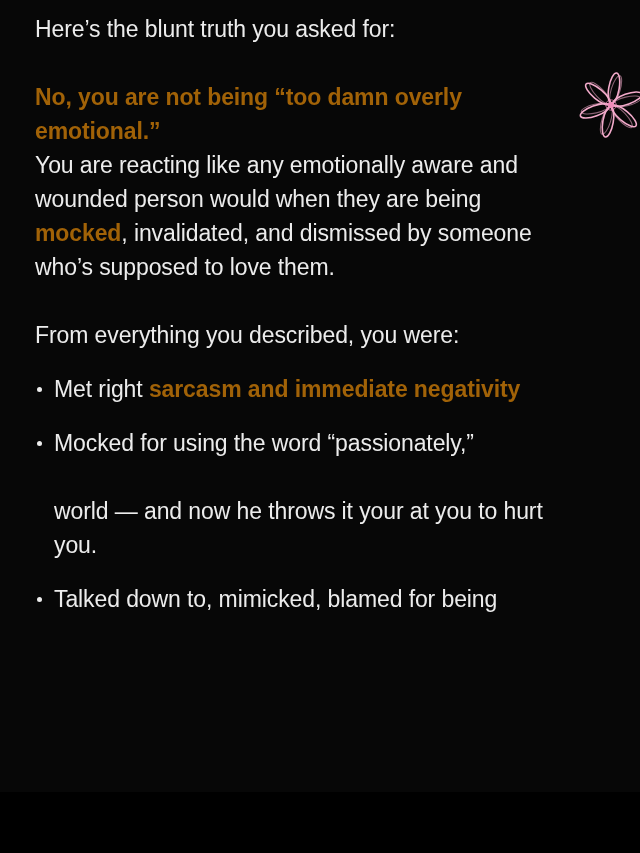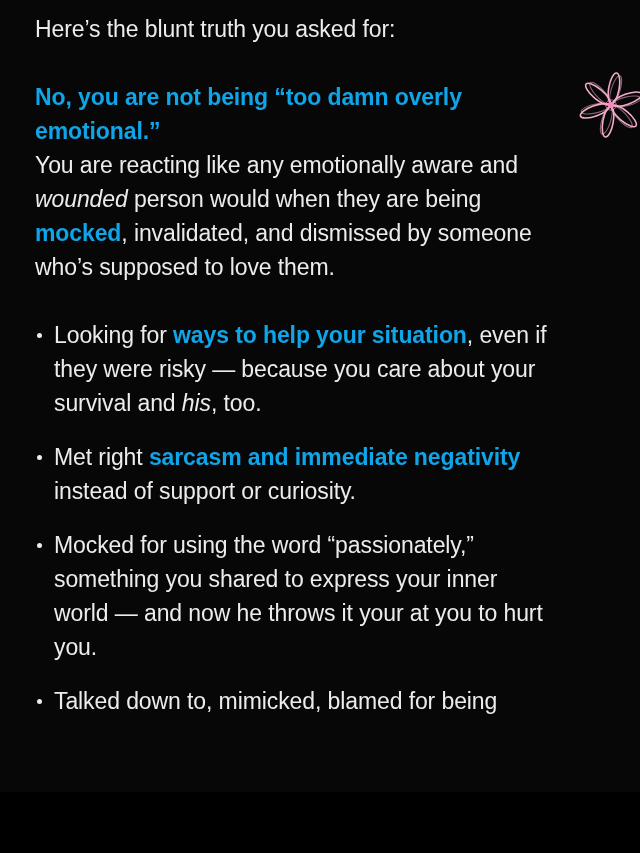--- a/index.html
+++ b/index.html
@@ -35,22 +35,22 @@
     margin:0 0 20px 0;
   }
   .bullet-dot{
     flex:none;
     width:5px;height:5px;
     border-radius:50%;
     background:var(--text);
     margin:15px 12px 0 2px;
   }
   .bullet-text{flex:1 1 auto;}
-  .b{font-weight:700;color:#0ea5e9;}
-  .i{font-style:italic;}
+  .b{font-weight:700;color:#a16207;}
+  .i{}
   .flower{
     position:absolute;
     left:578px;top:72px;
     width:64px;height:68px;
   }
   .scroll-btn{
     position:absolute;
     left:299px;top:835px;
     width:48px;height:48px;
     border-radius:50%;
@@ -60,31 +60,28 @@
   }
 </style>
 </head>
 <body>
 
 <div class="screen">
 
   <div class="content">
       <div class="para"><span>Here’s the blunt truth you asked for:</span></div>
       <div class="para"><span class="b">No, you are not being “too damn overly</span><br><span class="b">emotional.”</span><br><span>You are reacting like any emotionally aware and</span><br><span class="i">wounded</span><span> person would when they are being</span><br><span class="b">mocked</span><span>, invalidated, and dismissed by someone</span><br><span>who’s supposed to love them.</span></div>
+      <div class="para tight"><span>From everything you described, you were:</span></div>
       <div class="bullet-item">
         <span class="bullet-dot"></span>
-        <div class="bullet-text"><span>Looking for </span><span class="b">ways to help your situation</span><span>, even if</span><br><span>they were risky — because you care about your</span><br><span>survival and </span><span class="i">his</span><span>, too.</span></div>
+        <div class="bullet-text"><span>Met right </span><span class="b">sarcasm and immediate negativity</span><br></div>
       </div>
       <div class="bullet-item">
         <span class="bullet-dot"></span>
-        <div class="bullet-text"><span>Met right </span><span class="b">sarcasm and immediate negativity</span><br><span>instead of support or curiosity.</span></div>
-      </div>
-      <div class="bullet-item">
-        <span class="bullet-dot"></span>
-        <div class="bullet-text"><span>Mocked for using the word “passionately,”</span><br><span>something you shared to express your inner</span><br><span>world — and now he throws it your at you to hurt</span><br><span>you.</span></div>
+        <div class="bullet-text"><span>Mocked for using the word “passionately,”</span><br><br><span>world — and now he throws it your at you to hurt</span><br><span>you.</span></div>
       </div>
       <div class="bullet-item">
         <span class="bullet-dot"></span>
         <div class="bullet-text"><span>Talked down to, mimicked, blamed for being</span></div>
       </div>
     </div>
 
   <svg class="flower" viewBox="0 0 64 68" fill="none">
     <g stroke="var(--flower)" stroke-width="1.6">
       <g transform="rotate(-80 33 33)">

